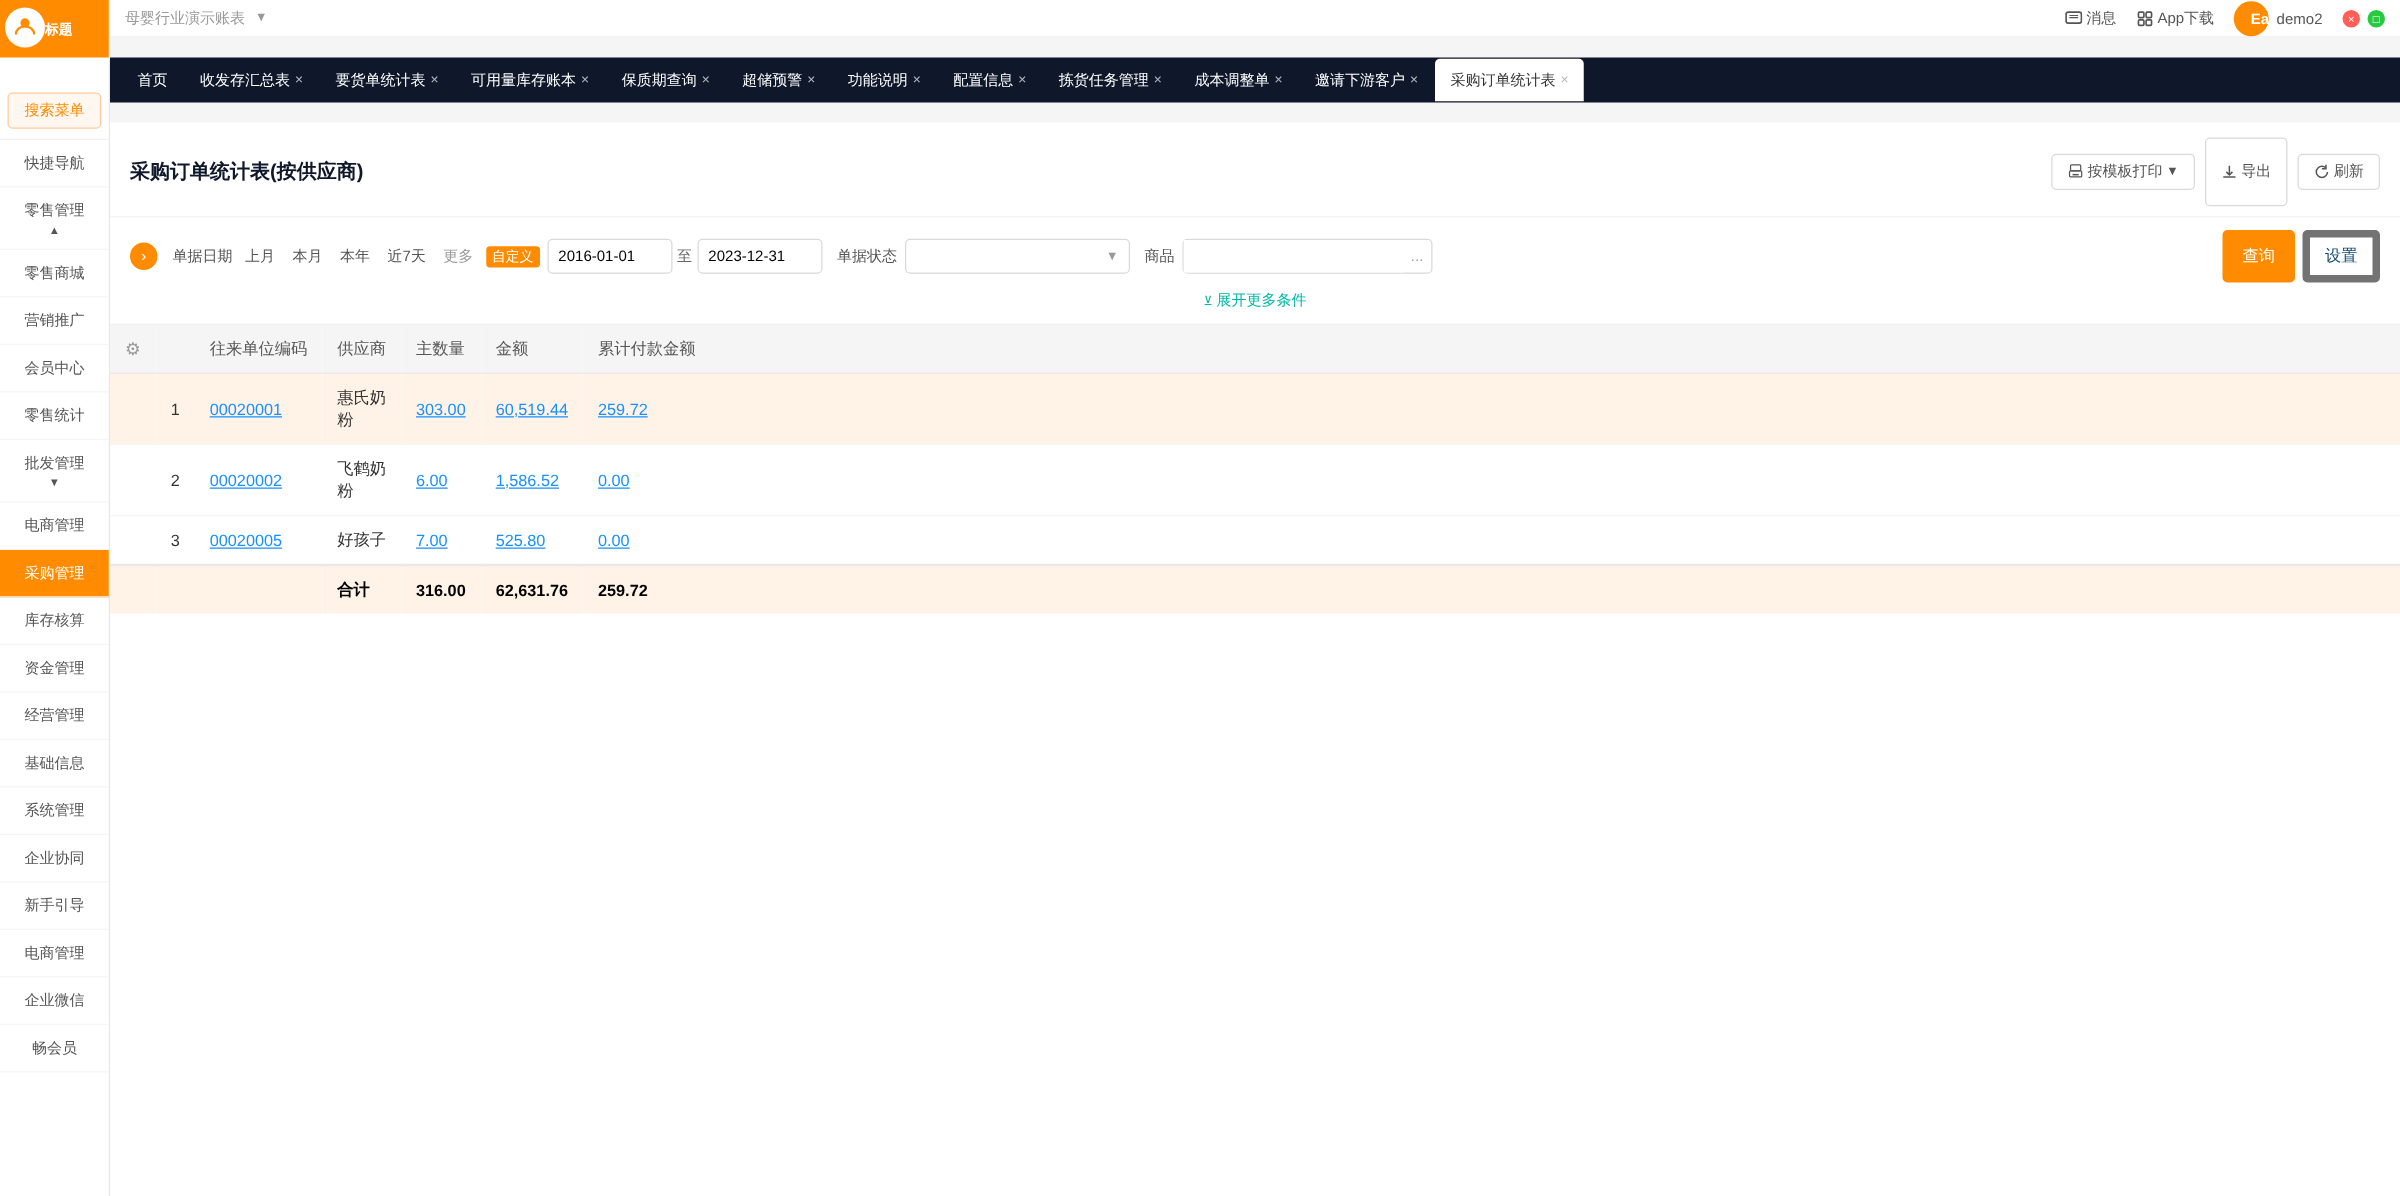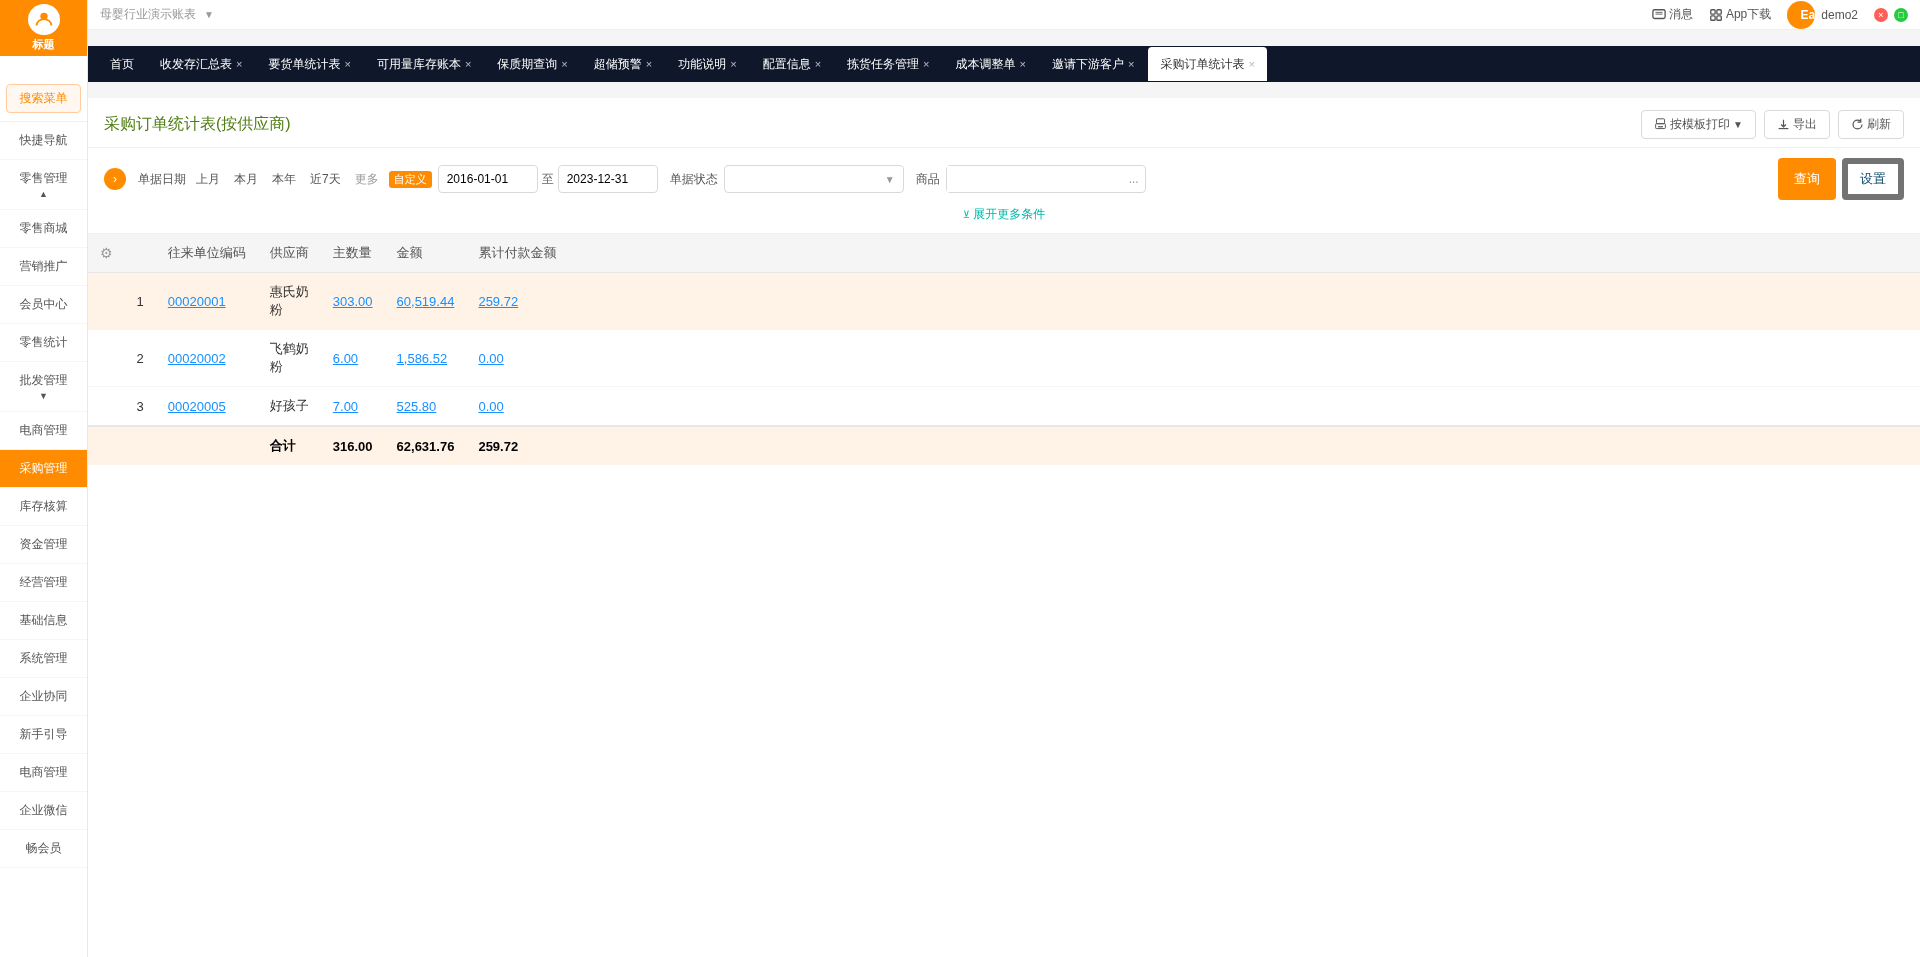--- a/index.html
+++ b/index.html
@@ -1,20 +1,20 @@
 <!DOCTYPE html>
 <html><head>
   <meta charset="utf-8">
   <style>
     * { box-sizing: border-box; margin: 0; padding: 0; }
     body { font-family: 'Microsoft YaHei', '微软雅黑', Arial, sans-serif; font-size: 13px; background: #f5f5f5; display: flex; height: 957px; overflow: hidden; }
 
     
     .sidebar { width: 88px; background: #fff; display: flex; flex-direction: column; border-right: 1px solid #e8e8e8; flex-shrink: 0; }
-    .sidebar-logo { height: 56px; background: #ff8c00; display: flex; align-items: center; color: #fff; font-size: 11px; font-weight: bold; flex-direction: column; padding: 4px; }
+    .sidebar-logo { height: 46px; background: #ff8c00; display: flex; align-items: center; color: #fff; font-size: 11px; font-weight: bold; padding: 4px; }
     .sidebar-logo .logo-icon { width: 32px; height: 32px; background: #fff; border-radius: 50%; display: flex; align-items: center; justify-content: center; margin-bottom: 2px; }
     .sidebar-logo .logo-icon svg { width: 22px; height: 22px; }
     .sidebar-search { padding: 8px 6px; border-bottom: 1px solid #f0f0f0; }
     .sidebar-search-btn { width: 100%; padding: 5px 4px; background: #fff7f0; border: 1px solid #ffcca0; border-radius: 4px; color: #ff8c00; font-size: 12px; cursor: pointer; text-align: center; margin-top: 20px; }
     .sidebar-nav-item { padding: 10px 4px; text-align: center; cursor: pointer; font-size: 12px; color: #555; border-bottom: 1px solid #f5f5f5; }
     .sidebar-nav-item.active { background: #ff8c00; color: #fff; }
     .sidebar-nav-item.has-arrow { display: flex; align-items: center; justify-content: center; gap: 2px; flex-direction: column; }
     .sidebar-nav-item .arrow { font-size: 9px; }
 
     
@@ -25,24 +25,24 @@
     .topbar-tab { padding: 6px 12px; border-radius: 4px 4px 0 0; font-size: 12px; color: #fff; cursor: pointer; white-space: nowrap; display: flex; align-items: center; gap: 4px; height: 34px; }
     .topbar-tab.active { background: #fff; color: #333; }
     .topbar-tab .close-x { font-size: 11px; opacity: 0.7; }
     .topbar-tab.active .close-x { color: #999; }
 
     
     .page-content { flex: 1; background: #fff; overflow: auto; padding: 0; }
 
     
     .page-title-bar { display: flex; align-items: center; justify-content: space-between; padding: 12px 16px 8px; background: #fff; border-bottom: 1px solid #f0f0f0; }
-    .page-title { font-size: 16px; font-weight: normal; color: #4d7c0f; }
+    .page-title { font-size: 16px; font-weight: bold; color: #0f172a; }
     .page-actions { display: flex; align-items: center; gap: 8px; }
     .btn-print { padding: 5px 12px; border: 1px solid #d9d9d9; background: #fff; border-radius: 4px; cursor: pointer; font-size: 12px; color: #555; display: flex; align-items: center; gap: 3px; }
-    .btn-export { padding: 5px 12px; border: 1px solid #d9d9d9; background: #fff; border-radius: 4px; cursor: pointer; font-size: 12px; color: #555; display: flex; align-items: center; gap: 3px; }
+    .btn-export { padding: 18px 12px; border: 1px solid #d9d9d9; background: #fff; border-radius: 4px; cursor: pointer; font-size: 12px; color: #555; display: flex; align-items: center; gap: 3px; }
     .btn-refresh { padding: 5px 12px; border: 1px solid #d9d9d9; background: #fff; border-radius: 4px; cursor: pointer; font-size: 12px; color: #555; display: flex; align-items: center; gap: 3px; }
 
     
     .filter-area { padding: 10px 16px; background: #fff; border-bottom: 1px solid #f0f0f0; }
     .filter-row { display: flex; align-items: center; gap: 12px; flex-wrap: wrap; }
     .filter-item { display: flex; align-items: center; gap: 6px; font-size: 12px; color: #555; }
     .filter-label { white-space: nowrap; }
     .date-shortcuts { display: flex; gap: 6px; align-items: center; }
     .date-shortcut { font-size: 12px; color: #555; cursor: pointer; padding: 2px 4px; }
     .date-shortcut.more { color: #999; }

